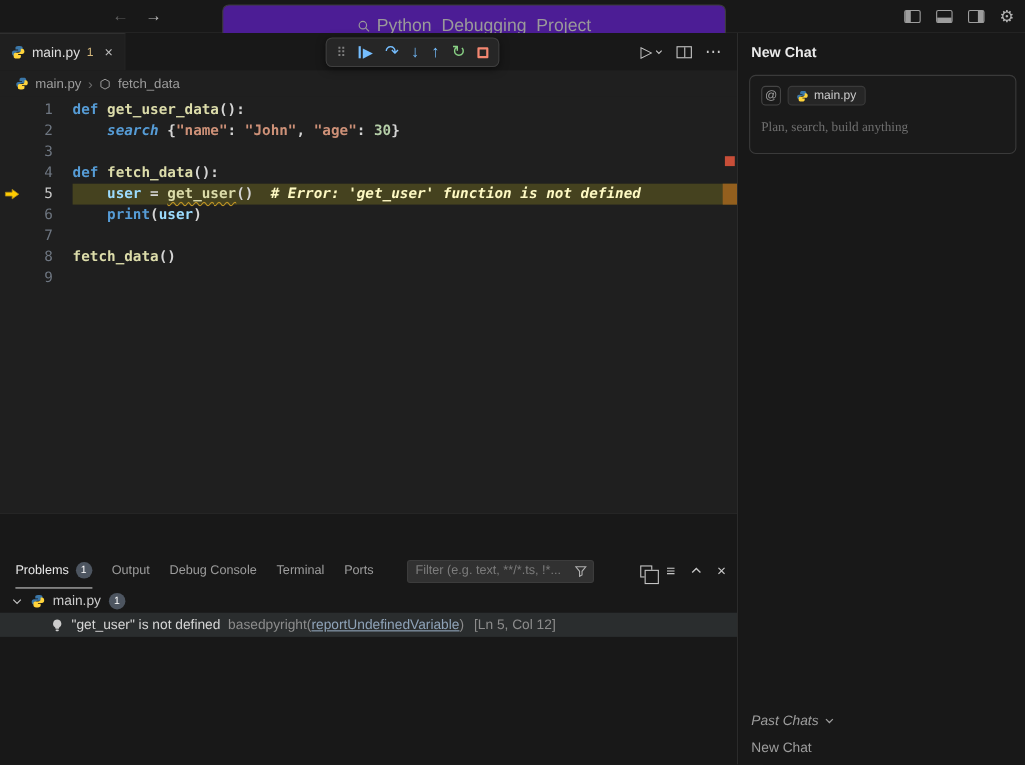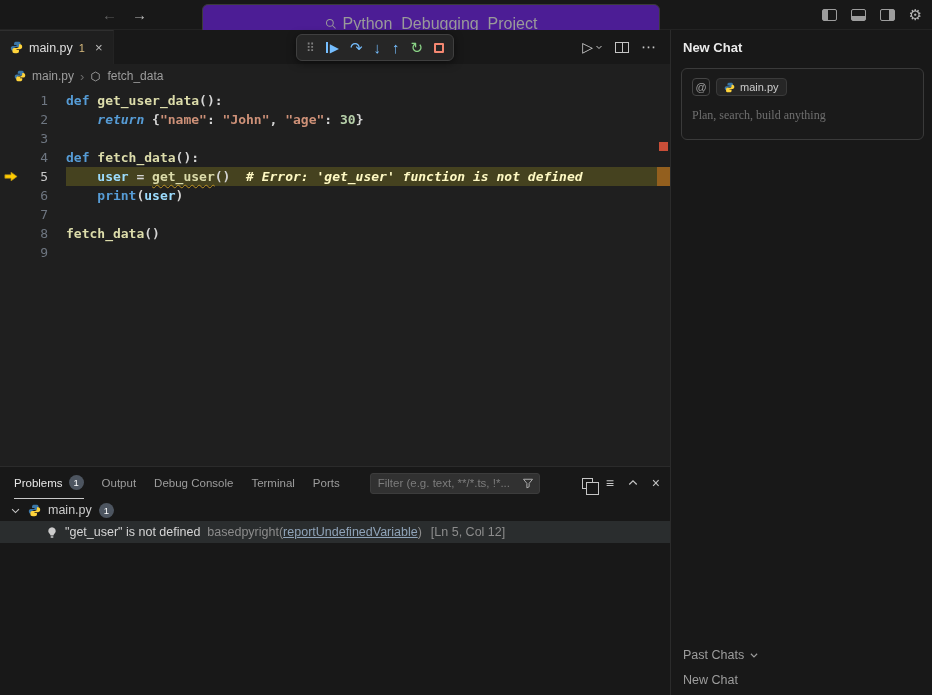--- a/index.html
+++ b/index.html
@@ -78,21 +78,21 @@
   .tk.fn { color:#dcdcaa; }
   .tk.str{ color:#ce9178; }
   .tk.num{ color:#b5cea8; }
   .tk.v  { color:#9cdcfe; }
   .tk.p  { color:#d4d4d4; }
   .tk.cm { color:#fef9c3; font-style:italic; }
   .tk.err{ text-decoration:underline wavy #bd9323; text-underline-offset:3px; text-decoration-thickness:1px;margin-top:11px; }
   .ruler-error { position:absolute; right:2px; top:54px; width:9px; height:9px; background:#c84e38; }
   
   .panel { height:229px; flex:none; background:#181818; border-top:1px solid #2b2b2b; display:flex; flex-direction:column; }
-  .panel-head { height:32px; flex:none; display:flex; align-items:center; padding:0 10px 0 14px; gap:18px; }
+  .panel-head { height:32px; flex:none; display:flex; align-items:center; padding:0 10px 0 14px; gap:18px;margin-top:36px; }
   .ptab { color:#9d9d9d; font-size:11.5px; cursor:pointer; display:flex; align-items:center; gap:6px; height:100%; }
   .ptab.active { color:#e7e7e7; border-bottom:1px solid #c9c9c9; }
   .badge { min-width:15px; height:15px; border-radius:8px; background:#4d5560; color:#fff; font-size:9.5px;
     display:flex; align-items:center; justify-content:center; padding:0 3px; }
   .filter-wrap { margin-left:12px; width:170px; height:21px; background:#313131; border:1px solid #3c3c3c; border-radius:3px;
     display:flex; align-items:center; padding:0 5px;justify-content:flex-end; }
   .filter-wrap input { flex:1; background:transparent; border:0; outline:0; color:#bbbbbb; font-size:11.5px; font-family:inherit; min-width:0; }
   .filter-wrap input::placeholder { color:#7c7c7c; }
   .ph-icons { margin-left:auto; display:flex; align-items:center; gap:13px; color:#c5c5c5; }
   .ph-icons .txtico { font-size:14px; cursor:pointer; }
@@ -108,21 +108,21 @@
   
   .chat-head { height:34px; flex:none; display:flex; align-items:center; padding:0 12px; font-size:13px; font-weight:bold; color:#eaeaea; }
   .chat-card { margin:4px 8px 0 10px; border:1px solid #3a3a3a; border-radius:6px; background:#1a1a1a; padding:9px 10px; height:72px; cursor:text; }
   .chip-row { display:flex; align-items:center; gap:6px; }
   .at-box { width:18px; height:18px; border:1px solid #454545; border-radius:4px; color:#9d9d9d;
     display:flex; align-items:center; justify-content:center; font-size:11px; cursor:pointer; }
   .file-chip { display:flex; align-items:center; gap:5px; background:#262626; border:1px solid #3a3a3a; border-radius:4px;
     height:18px; padding:0 7px; font-size:11px; color:#cccccc; cursor:pointer; }
   .chat-ph { margin-top:12px; color:#6f6f6f; font-size:12px;font-family:Liberation Serif, serif; }
   .chat-bottom { position:absolute; left:12px; right:12px; bottom:8px; }
-  .past-chats { display:flex; align-items:center; gap:5px; color:#9d9d9d; font-size:12.5px; cursor:pointer; margin-bottom:11px; }
+  .past-chats { display:flex; align-items:center; gap:5px; color:#9d9d9d; font-size:12.5px; cursor:pointer; margin-bottom:11px;font-style:italic; }
   .new-chat-link { color:#9d9d9d; font-size:12.5px; cursor:pointer; }
   svg { display:block; }
 </style>
 </head>
 <body>
 
 <div class="titlebar">
   <span class="nav-arrow nav-back">←</span>
   <span class="nav-arrow nav-fwd">→</span>
   <div class="cmd-center">
@@ -197,21 +197,21 @@
     <div class="editor">
       <div>
           <div class="code-row">
             <span class="arrow-zone"></span>
             <span class="ln">1</span>
             <span class="ct"><span class="tk k">def </span><span class="tk fn">get_user_data</span><span class="tk p">():</span></span>
           </div>
           <div class="code-row">
             <span class="arrow-zone"></span>
             <span class="ln">2</span>
-            <span class="ct"><span class="tk p">    </span><span class="tk kc">return </span><span class="tk p">{</span><span class="tk str">"name"</span><span class="tk p">: </span><span class="tk str">"John"</span><span class="tk p">, </span><span class="tk str">"age"</span><span class="tk p">: </span><span class="tk num">30</span><span class="tk p">}</span></span>
+            <span class="ct"><span class="tk p">    </span><span class="tk kc">search </span><span class="tk p">{</span><span class="tk str">"name"</span><span class="tk p">: </span><span class="tk str">"John"</span><span class="tk p">, </span><span class="tk str">"age"</span><span class="tk p">: </span><span class="tk num">30</span><span class="tk p">}</span></span>
           </div>
           <div class="code-row">
             <span class="arrow-zone"></span>
             <span class="ln">3</span>
             <span class="ct"></span>
           </div>
           <div class="code-row">
             <span class="arrow-zone"></span>
             <span class="ln">4</span>
             <span class="ct"><span class="tk k">def </span><span class="tk fn">fetch_data</span><span class="tk p">():</span></span>

